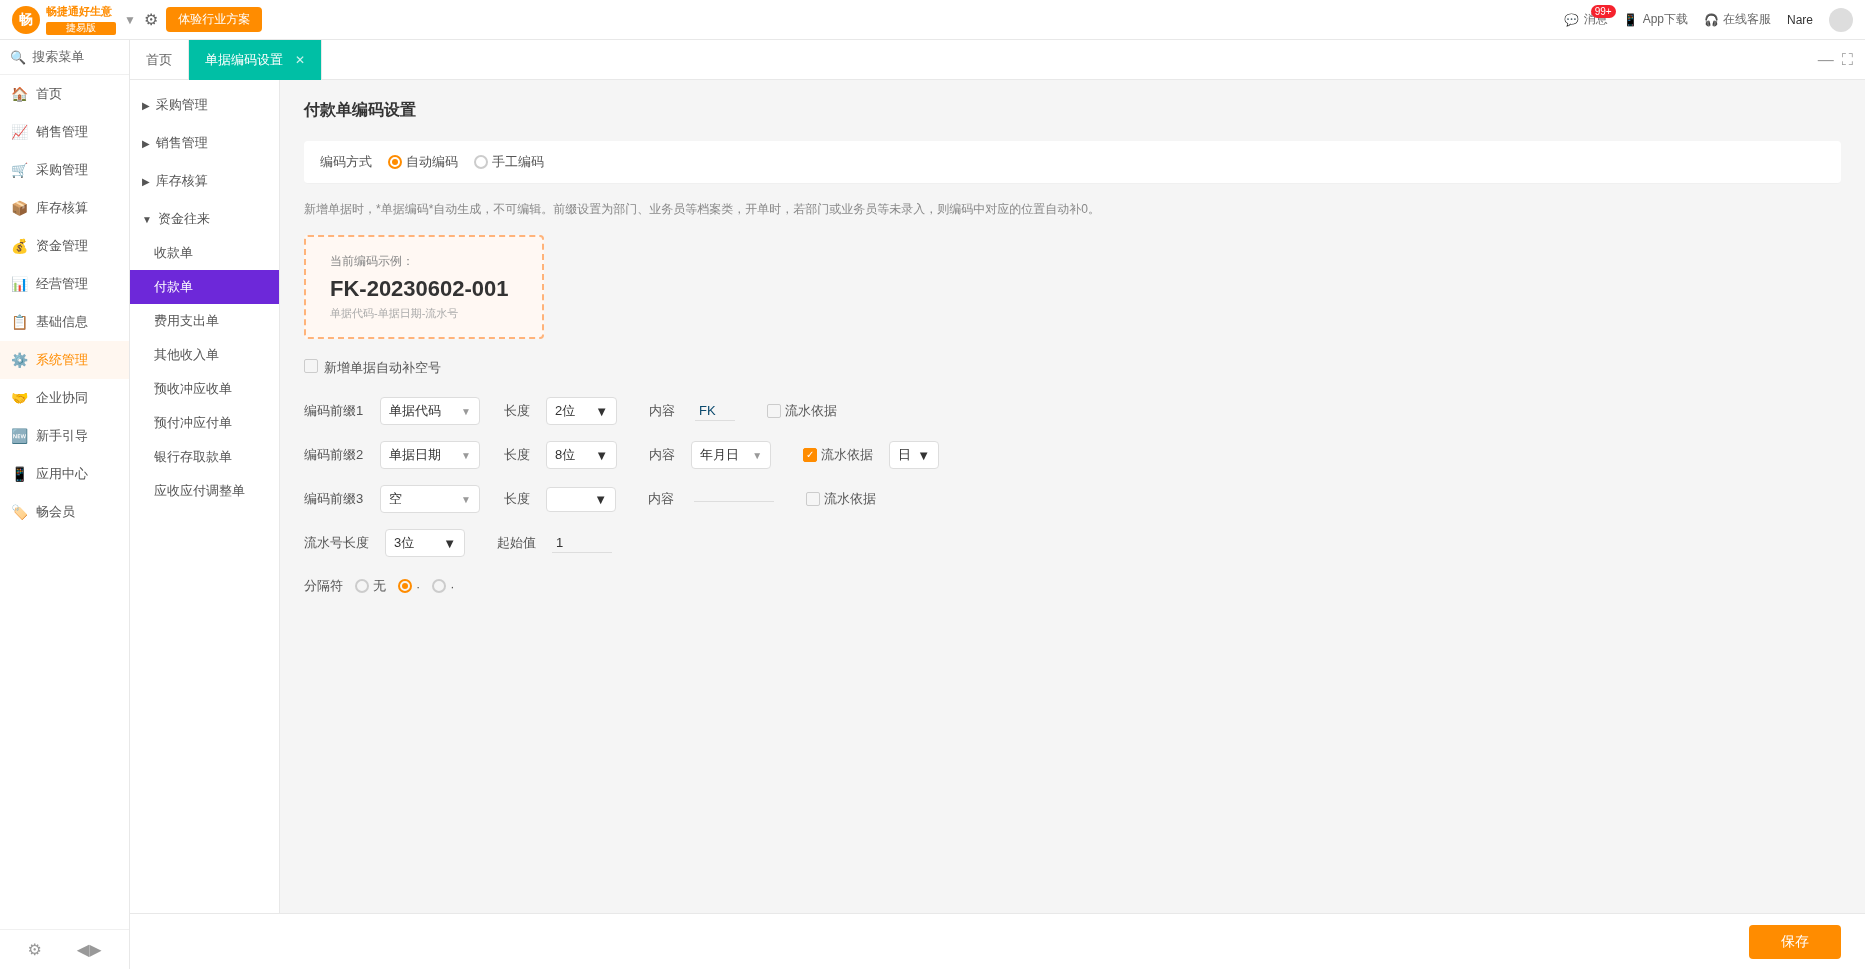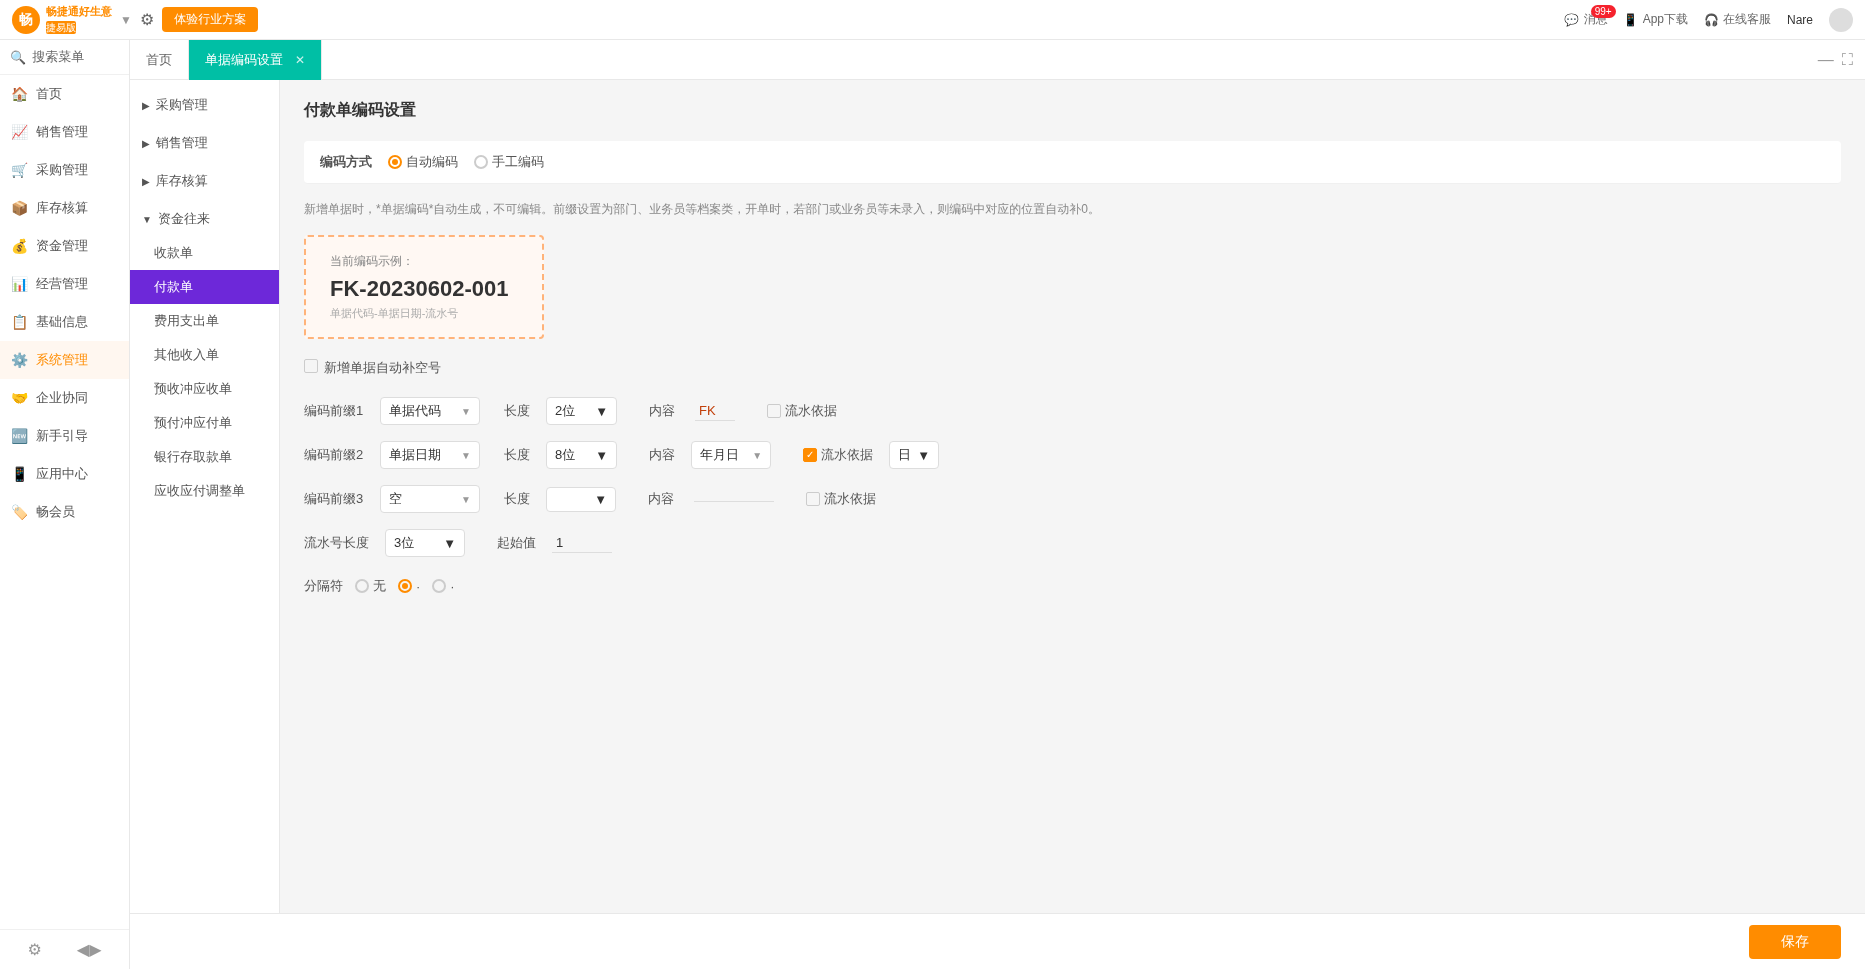--- a/index.html
+++ b/index.html
@@ -3,21 +3,21 @@
   <meta charset="utf-8">
   <style>
     * { box-sizing: border-box; margin: 0; padding: 0; }
     body { font-family: 'Microsoft YaHei', Arial, sans-serif; font-size: 13px; background: #f0f2f5; color: #333; display: flex; flex-direction: column; height: 969px; overflow: hidden; }
 
     
     .top-bar { height: 40px; background: #fff; display: flex; align-items: center; justify-content: space-between; padding: 0 12px; border-bottom: 1px solid #e8e8e8; flex-shrink: 0; }
     .top-bar-left { display: flex; align-items: center; gap: 8px; }
     .top-bar-logo { display: flex; align-items: center; gap: 6px; }
     .logo-icon { width: 28px; height: 28px; background: #ff8c00; border-radius: 50%; display: flex; align-items: center; justify-content: center; color: white; font-size: 14px; font-weight: bold; }
-    .logo-tag { font-size: 10px; color: #fff; background: #ff8c00; padding: 1px 0; border-radius: 2px; }
+    .logo-tag { font-size: 10px; color: #fff; background: #ff8c00; padding: 1px 20px; border-radius: 2px; font-family: Liberation Mono, monospace; }
     .top-bar-controls { display: flex; align-items: center; gap: 8px; }
     .breadcrumb-dropdown { display: flex; align-items: center; gap: 4px; color: #666; cursor: pointer; font-size: 12px; }
     .settings-icon { color: #666; cursor: pointer; font-size: 16px; }
     .trial-btn { background: #ff8c00; color: white; border: none; padding: 4px 12px; border-radius: 4px; cursor: pointer; font-size: 12px; }
     .top-bar-right { display: flex; align-items: center; gap: 16px; font-size: 12px; color: #666; }
     .msg-badge { position: relative; display: flex; align-items: center; gap: 4px; cursor: pointer; }
     .badge { background: #f5222d; color: white; font-size: 10px; padding: 1px 4px; border-radius: 8px; position: absolute; top: -6px; right: -8px; }
     .user-avatar { width: 24px; height: 24px; background: #ddd; border-radius: 50%; }
     .user-name { color: #333; font-size: 12px; }
 
@@ -52,21 +52,21 @@
     .sub-menu-chevron { font-size: 10px; }
     .sub-menu-item { padding: 8px 12px 8px 24px; cursor: pointer; color: #555; font-size: 13px; }
     .sub-menu-item.active { background: #6d28d9; color: white; border-radius: 0; }
 
     
     .main-form { flex: 1; padding: 20px 24px; background: #f5f5f5; }
     .page-title { font-size: 16px; font-weight: bold; color: #333; margin-bottom: 20px; }
 
     
     .encoding-method { display: flex; align-items: center; gap: 8px; margin-bottom: 16px; padding: 12px 16px; background: white; border-radius: 4px; border-bottom: 1px solid #f0f0f0; }
-    .encoding-label { color: #555; font-size: 13px; margin-right: 8px; font-weight: bold; }
+    .encoding-label { color: #555; font-size: 13px; margin-right: 8px; }
     .radio-group { display: flex; align-items: center; gap: 16px; }
     .radio-item { display: flex; align-items: center; gap: 4px; cursor: pointer; font-size: 13px; color: #555; }
     .radio-circle { width: 14px; height: 14px; border-radius: 50%; border: 2px solid #ccc; display: flex; align-items: center; justify-content: center; }
     .radio-circle.checked { border-color: #ff8c00; }
     .radio-circle.checked::after { content: ''; width: 6px; height: 6px; border-radius: 50%; background: #ff8c00; }
 
     .info-text { font-size: 12px; color: #888; margin-bottom: 16px; line-height: 1.6; }
 
     
     .code-preview-box { border: 2px dashed #ffb37a; background: #fff8f3; border-radius: 4px; padding: 16px 24px; display: inline-block; margin-bottom: 20px; min-width: 240px; }
@@ -79,21 +79,21 @@
     .checkbox-box { width: 14px; height: 14px; border: 1px solid #ccc; border-radius: 2px; display: flex; align-items: center; justify-content: center; cursor: pointer; }
 
     
     .form-row { display: flex; align-items: center; gap: 16px; margin-bottom: 16px; }
     .form-field-label { font-size: 13px; color: #555; width: 60px; flex-shrink: 0; }
     .select-box { display: flex; align-items: center; border: 1px solid #ddd; border-radius: 4px; padding: 4px 8px; background: white; cursor: pointer; font-size: 13px; color: #333; min-width: 100px; justify-content: space-between; gap: 6px; }
     .select-box .chevron { font-size: 10px; color: #999; }
     .field-length { font-size: 13px; color: #555; margin-left: 8px; }
     .length-select { display: flex; align-items: center; border: 1px solid #ddd; border-radius: 4px; padding: 4px 8px; background: white; cursor: pointer; font-size: 13px; color: #333; min-width: 70px; justify-content: space-between; gap: 20px; }
     .field-content-label { font-size: 13px; color: #555; margin-left: 16px; }
-    .content-value { font-size: 13px; color: #c2410c; margin-left: 4px; border-bottom: 1px solid #ddd; padding: 2px 4px; min-width: 40px; }
+    .content-value { font-size: 13px; color: #0c4a6e; margin-left: 4px; border-bottom: 1px solid #ddd; padding: 2px 4px; min-width: 40px; }
     .checkbox-inline { display: flex; align-items: center; gap: 4px; font-size: 13px; color: #555; margin-left: 16px; }
     .checkbox-inline .checkbox-box { }
     .checkbox-box.checked { background: #ff8c00; border-color: #ff8c00; }
     .checkbox-box.checked::after { content: '✓'; color: white; font-size: 10px; line-height: 1; }
     .day-select { display: flex; align-items: center; border: 1px solid #ddd; border-radius: 4px; padding: 4px 8px; background: white; cursor: pointer; font-size: 13px; color: #333; min-width: 50px; justify-content: space-between; gap: 4px; }
 
     
     .serial-row { display: flex; align-items: center; gap: 16px; margin-bottom: 20px; }
     .serial-label { font-size: 13px; color: #555; }
     .serial-select { display: flex; align-items: center; border: 1px solid #ddd; border-radius: 4px; padding: 4px 8px; background: white; cursor: pointer; font-size: 13px; color: #333; min-width: 80px; justify-content: space-between; gap: 6px; text-align: center; }

